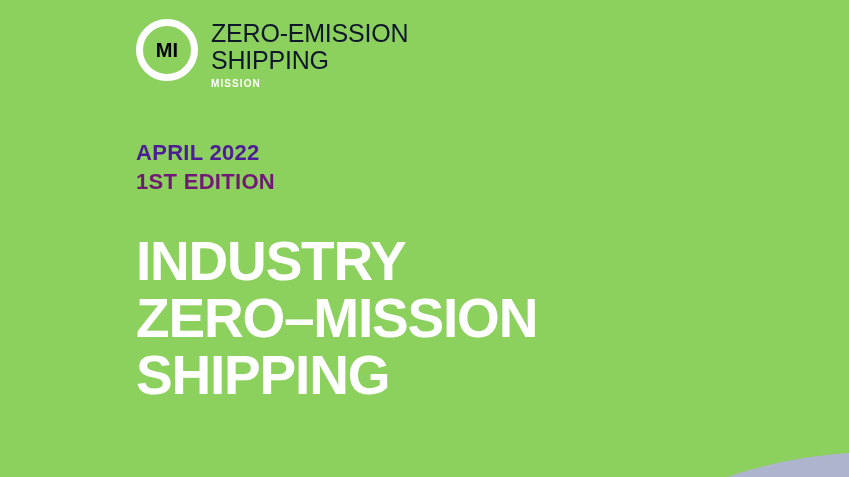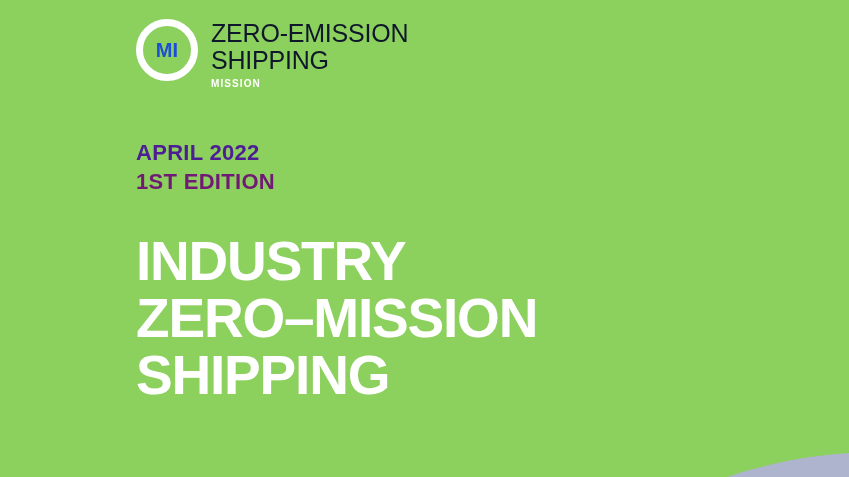--- a/index.html
+++ b/index.html
@@ -56,21 +56,21 @@
     border-radius: 50%;
     border: 7px solid #ffffff;
     box-sizing: border-box;
   }
   .logo-initials {
     position: absolute;
     inset: 0;
     display: flex;
     align-items: center;
     justify-content: center;
-    color: #1d4ed8;
+    color: #000000;
     font-size: 20px;
     font-weight: bold;
     letter-spacing: 0.2px;
     line-height: 1;
   }
 
   .brand-text {
     margin-left: 13px;
     padding-top: 2px;
   }

